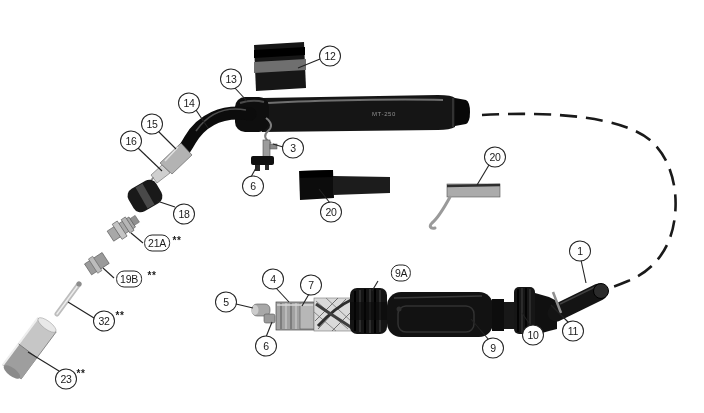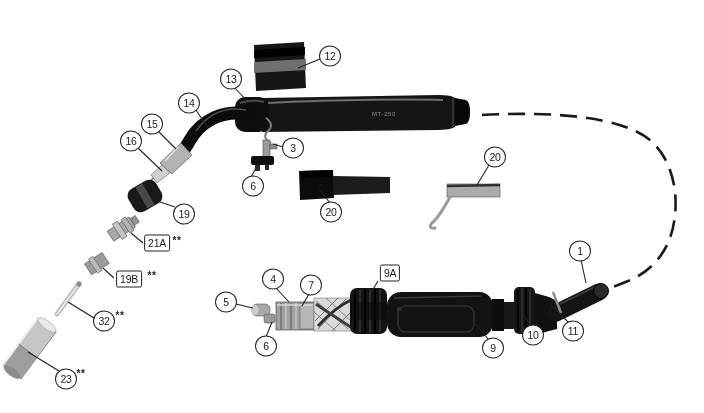--- a/index.html
+++ b/index.html
@@ -8,21 +8,21 @@
     font-family:"Liberation Sans",sans-serif;color:#1a1a1a;
   }
   .stage svg{position:absolute;left:0;top:0;}
   .callout{
     position:absolute;width:22px;height:21px;border:1.4px solid #222;border-radius:50%;
     background:#fff;display:flex;align-items:center;justify-content:center;
     font-size:10.5px;line-height:1;transform:translate(-50%,-50%);box-sizing:border-box;
     letter-spacing:-0.3px;
   }
   .callout.box{
-    border-radius:2px;width:auto;min-width:20px;height:17px;padding:0 3px;
+    border-radius:8px;width:auto;min-width:20px;height:17px;padding:0 3px;
   }
   .suffix{
     position:absolute;font-size:10px;font-weight:bold;letter-spacing:0.5px;
     transform:translate(-50%,-50%);line-height:1;
   }
   .marking{
     position:absolute;font-size:6px;color:#8f8f8f;letter-spacing:0.6px;
     transform:translate(-50%,-50%);line-height:1;white-space:nowrap;
   }
 </style>
@@ -225,35 +225,35 @@
 
   <div class="marking" style="left:384px;top:114px">MT-250</div>
 
   <div class="callout" style="left:330px;top:56px">12</div>
   <div class="callout" style="left:231px;top:79px">13</div>
   <div class="callout" style="left:189px;top:103px">14</div>
   <div class="callout" style="left:152px;top:124px">15</div>
   <div class="callout" style="left:131px;top:141px">16</div>
   <div class="callout" style="left:293px;top:148px">3</div>
   <div class="callout" style="left:253px;top:186px">6</div>
-  <div class="callout" style="left:184px;top:214px">19</div>
+  <div class="callout" style="left:184px;top:214px">18</div>
   <div class="callout" style="left:331px;top:212px">20</div>
   <div class="callout" style="left:495px;top:157px">20</div>
   <div class="callout" style="left:104px;top:321px">32</div>
   <div class="callout" style="left:66px;top:379px">23</div>
   <div class="callout" style="left:226px;top:302px">5</div>
   <div class="callout" style="left:273px;top:279px">4</div>
   <div class="callout" style="left:311px;top:285px">7</div>
   <div class="callout" style="left:266px;top:346px">6</div>
   <div class="callout" style="left:493px;top:348px">9</div>
   <div class="callout" style="left:533px;top:335px">10</div>
   <div class="callout" style="left:573px;top:331px">11</div>
   <div class="callout" style="left:580px;top:251px">1</div>
 
   <div class="callout box" style="left:157px;top:243px">21A</div>
   <div class="callout box" style="left:129px;top:279px">19B</div>
-  <div class="callout box" style="left:390px;top:273px">9A</div>
+  <div class="callout box" style="left:401px;top:273px">9A</div>
 
   <div class="suffix" style="left:177px;top:241px">**</div>
   <div class="suffix" style="left:152px;top:276px">**</div>
   <div class="suffix" style="left:120px;top:316px">**</div>
   <div class="suffix" style="left:81px;top:374px">**</div>
 </div>
 
 </body></html>

